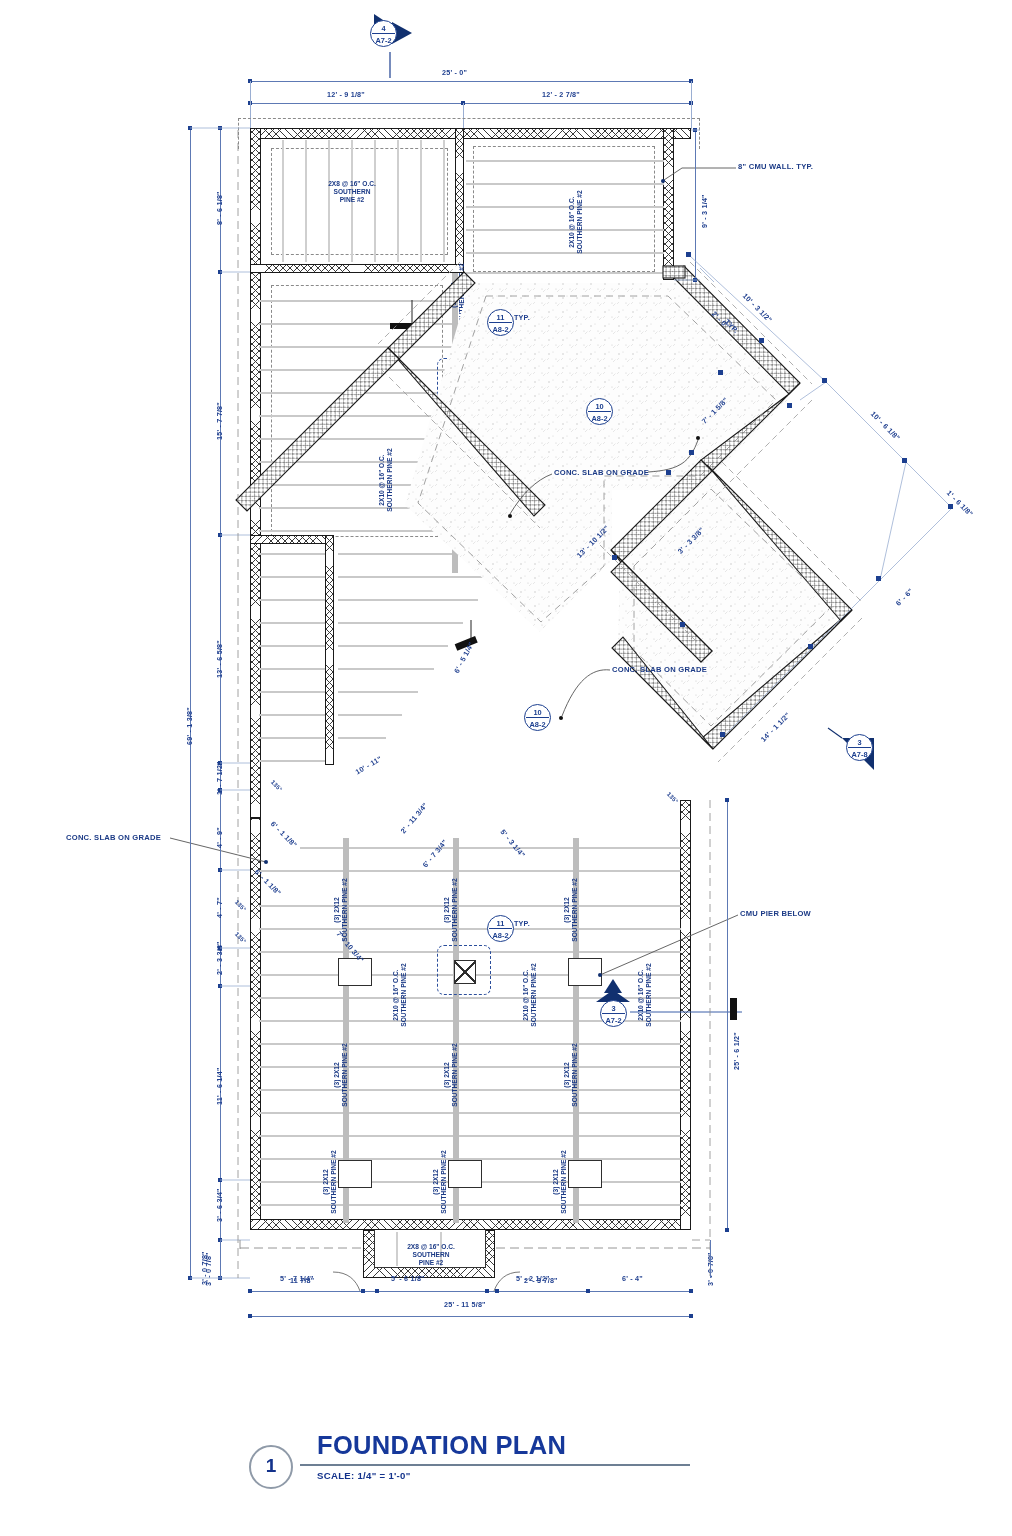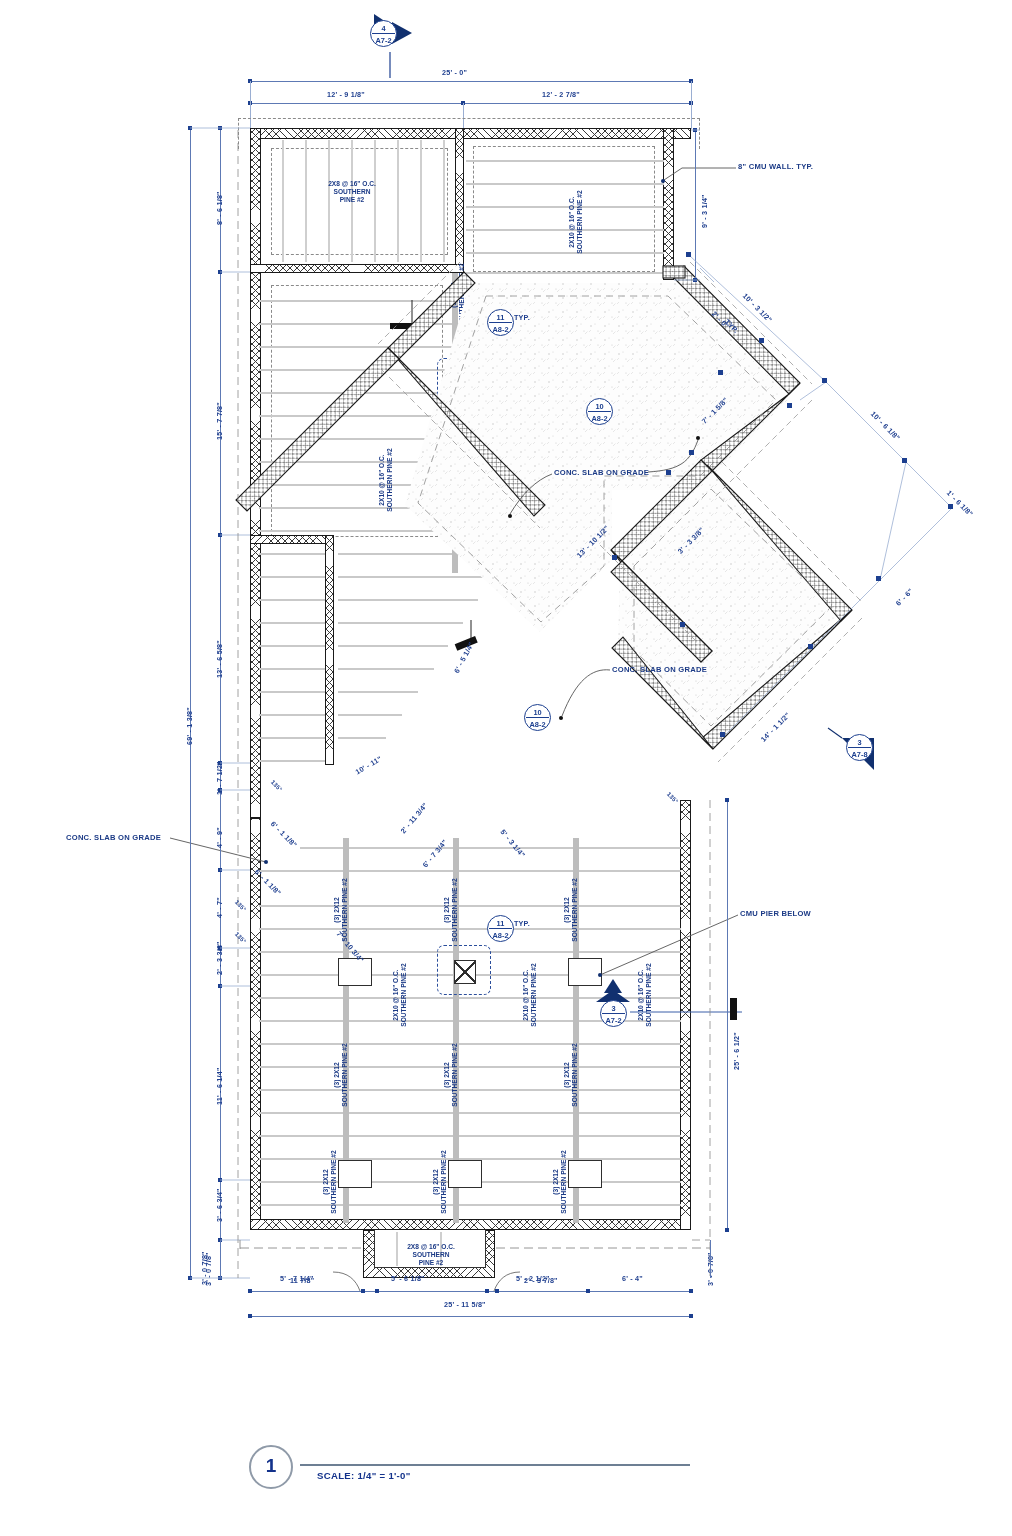--- a/index.html
+++ b/index.html
@@ -613,17 +613,18 @@
   <svg class="ov">
     <g stroke="#8a8a8a" stroke-width="0.9" stroke-dasharray="9 5" fill="none">
       <line x1="240" y1="1248" x2="362" y2="1248"></line>
       <line x1="496" y1="1248" x2="710" y2="1248"></line>
       <line x1="240" y1="1240" x2="240" y2="1250"></line>
     </g>
   </svg>
 
   <div class="titleblock" style="left:0;top:0;width:1012px;height:1536px;">
     <div class="tb-circle" style="left:249px;top:1445px;">1</div>
+    <div class="tb-title" style="left:317px;top:1431px;">FOUNDATION PLAN</div>
     <div class="tb-rule" style="left:300px;top:1464px;width:390px;"></div>
     <div class="tb-scale" style="left:317px;top:1470px;">SCALE:  1/4" = 1'-0"</div>
   </div>
 
 </div>
 
 </body></html>

